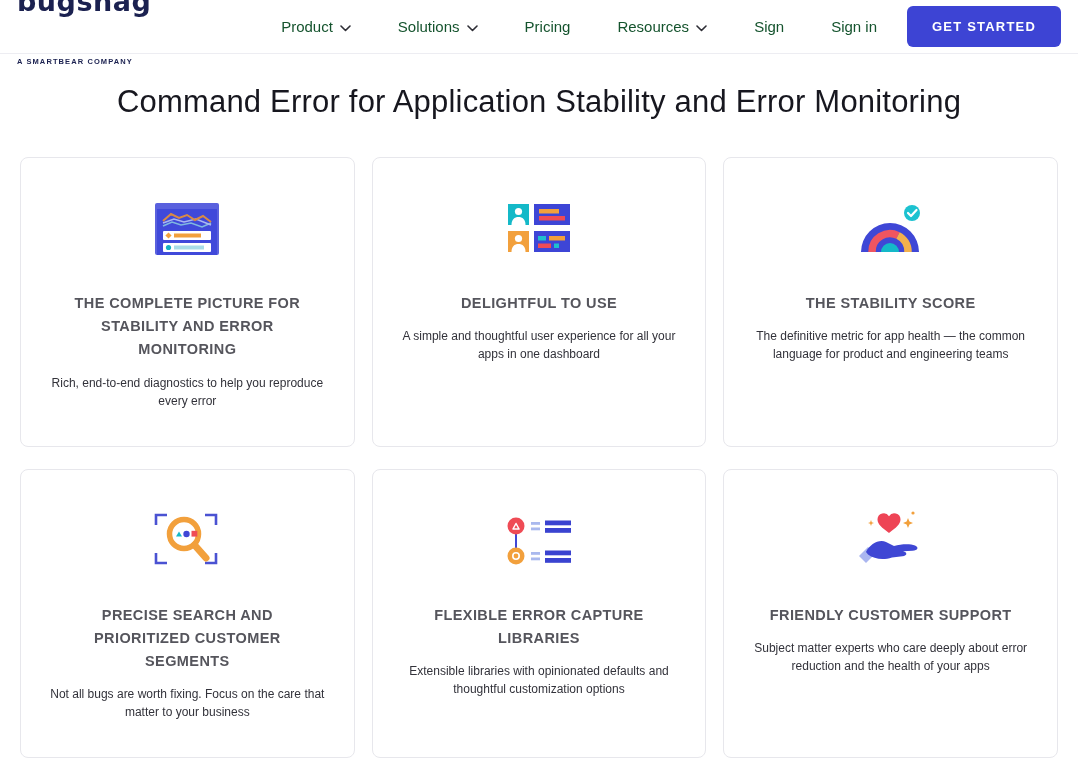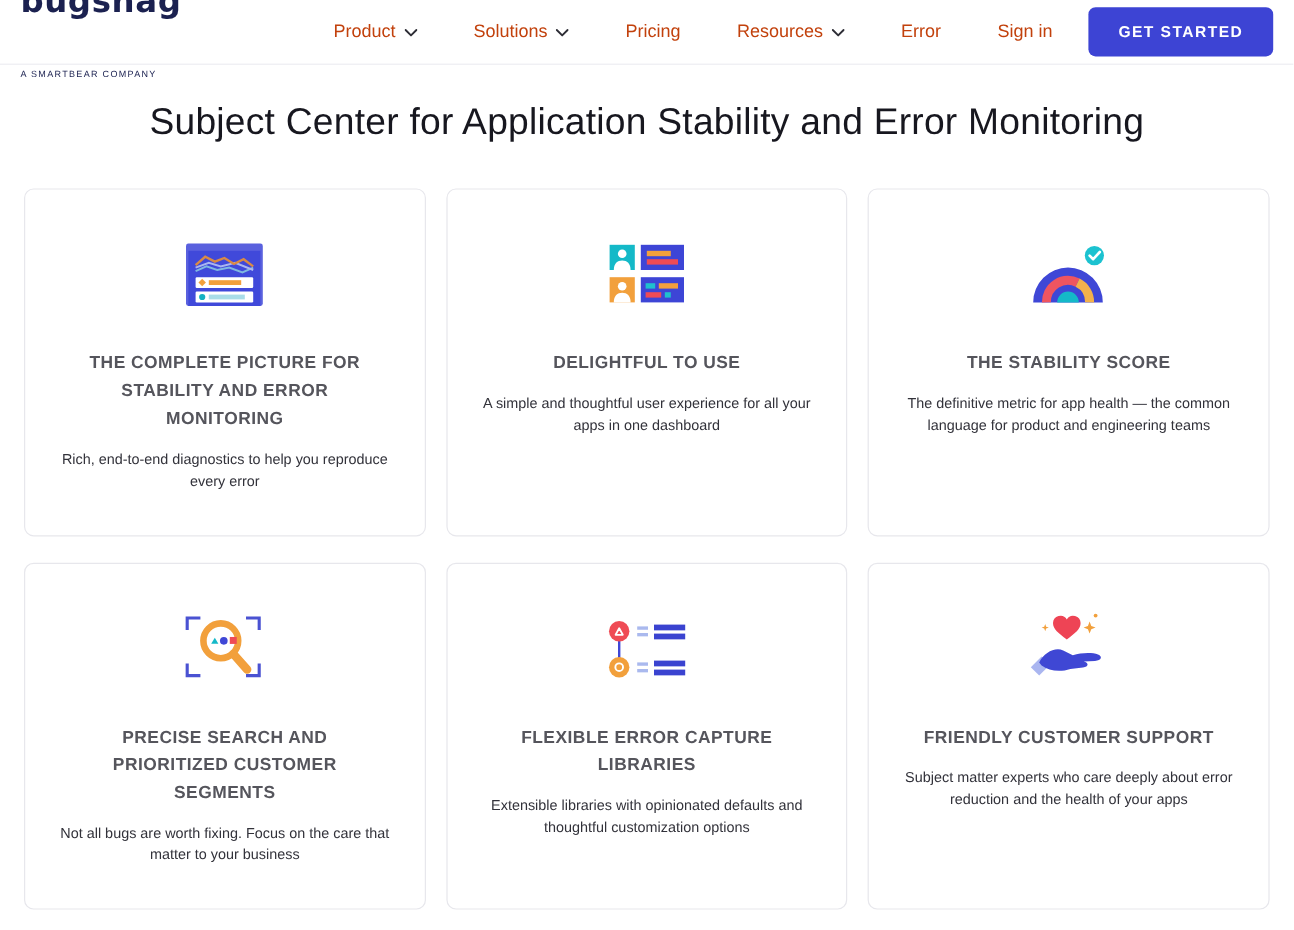--- a/index.html
+++ b/index.html
@@ -18,29 +18,29 @@
   .logo { display: flex; flex-direction: column; line-height: 1; cursor: pointer; gap: 40px; }
   .logo-brand {
     font-size: 27px;
     font-weight: bold;
     color: #1b2150;
     letter-spacing: 0.5px;
     font-family: "DejaVu Sans", sans-serif;
   }
   .logo-tagline {
     font-size: 7.5px;
-    font-weight: normal;
+    font-weight: bold;
     color: #1b2150;
     letter-spacing: 1.1px;
     margin-top: 3px;
   }
   .nav { display: flex; align-items: center; gap: 47px; margin-left: auto; margin-right: 30px; }
   .nav-item {
     display: flex; align-items: flex-end; gap: 7px;
-    font-size: 15px; color: #c2410c; cursor: pointer; white-space: nowrap;
+    font-size: 15px; color: #14532d; cursor: pointer; white-space: nowrap;
   }
   .chev { display: inline-block; }
   .cta-btn {
     background: #3d44d4;
     color: #ffffff;
     border: none;
     border-radius: 6px;
     font-family: "Liberation Sans", sans-serif;
     font-size: 13px;
     font-weight: bold;
@@ -128,31 +128,31 @@
     </div>
     <div class="nav-item">
       <span>Resources</span>
       <span class="chev">
         <svg width="11" height="7" viewBox="0 0 11 7">
             <path d="M1 1 L5.5 5.5 L10 1" fill="none" stroke="#2e2e36" stroke-width="1.6" stroke-linecap="round" stroke-linejoin="round"></path>
           </svg>
       </span>
     </div>
     <div class="nav-item">
-      <span>Error</span>
+      <span>Sign</span>
     </div>
     <div class="nav-item">
       <span>Sign in</span>
     </div>
   </div>
 
   <button class="cta-btn">GET STARTED</button>
 </div>
 
-<h1 class="page-title">Subject Center for Application Stability and Error Monitoring</h1>
+<h1 class="page-title">Command Error for Application Stability and Error Monitoring</h1>
 
 <div class="cards">
 
   <div class="card">
     <div class="card-icon">
       <svg width="66" height="54" viewBox="0 0 66 54">
         <rect x="1" y="1" width="64" height="52" rx="2" fill="#5a61de"></rect>
         <rect x="3" y="7" width="60" height="46" fill="#4049da"></rect>
         <polyline points="9,24 18,20 27,23 37,21 48,25 57,21" fill="none" stroke="#7fb8e0" stroke-width="1.6"></polyline>
         <polyline points="9,21 20,17 30,20 42,17 57,23" fill="none" stroke="#aab6f0" stroke-width="1.6"></polyline>

